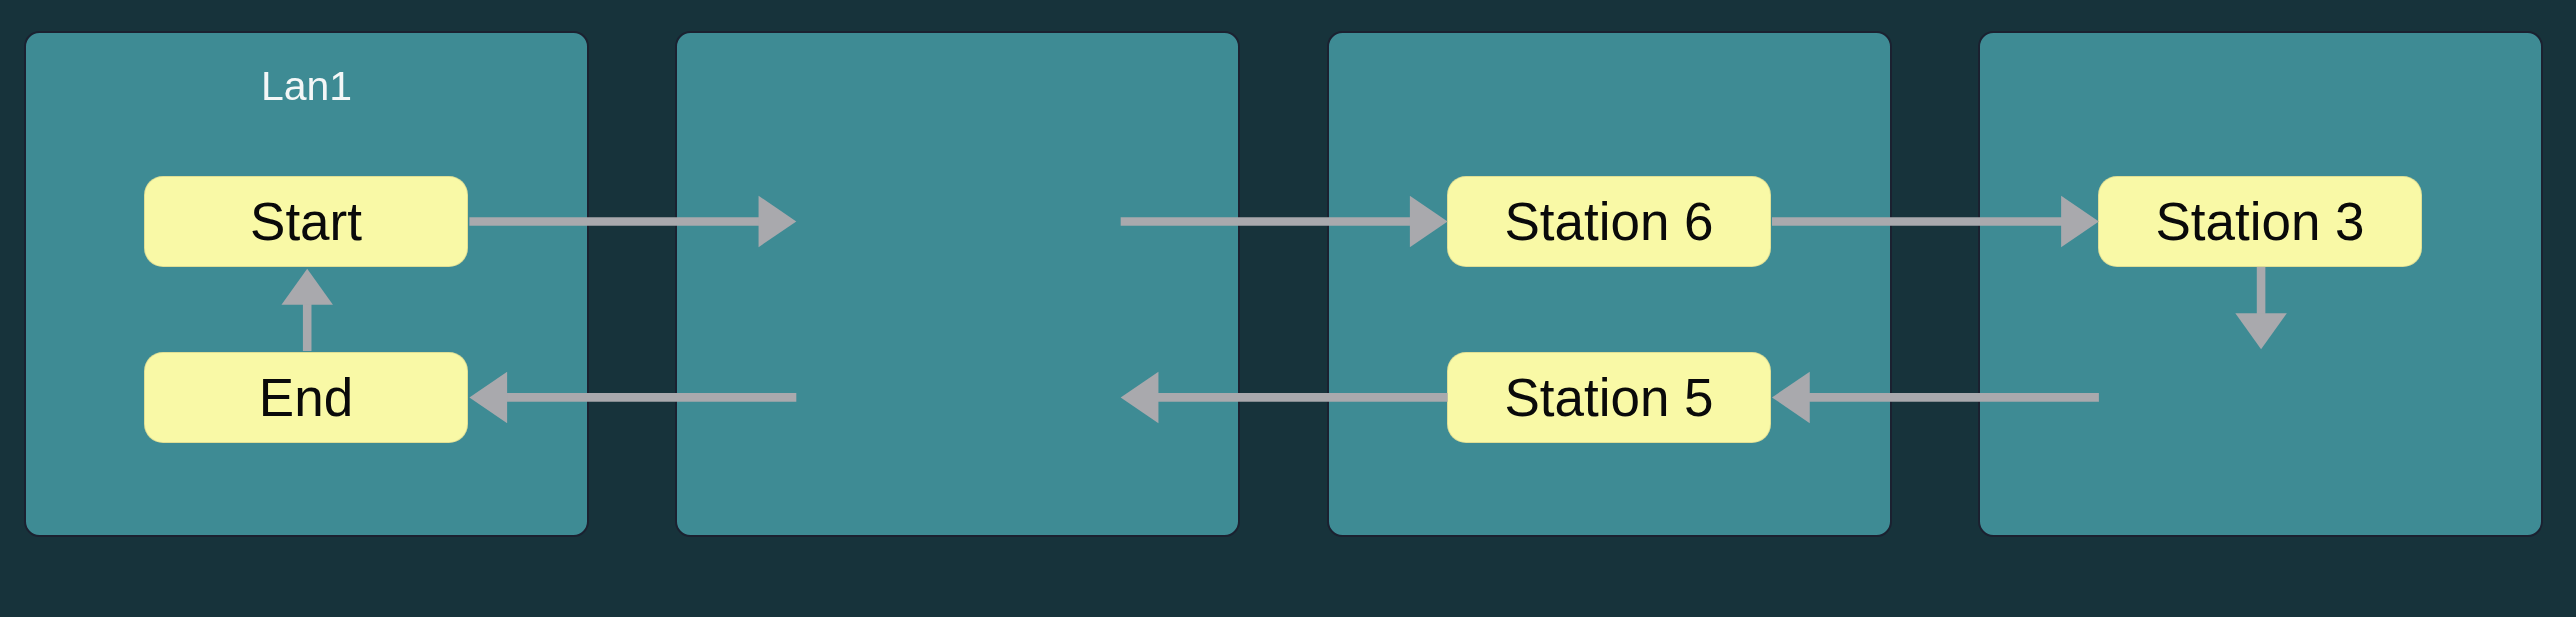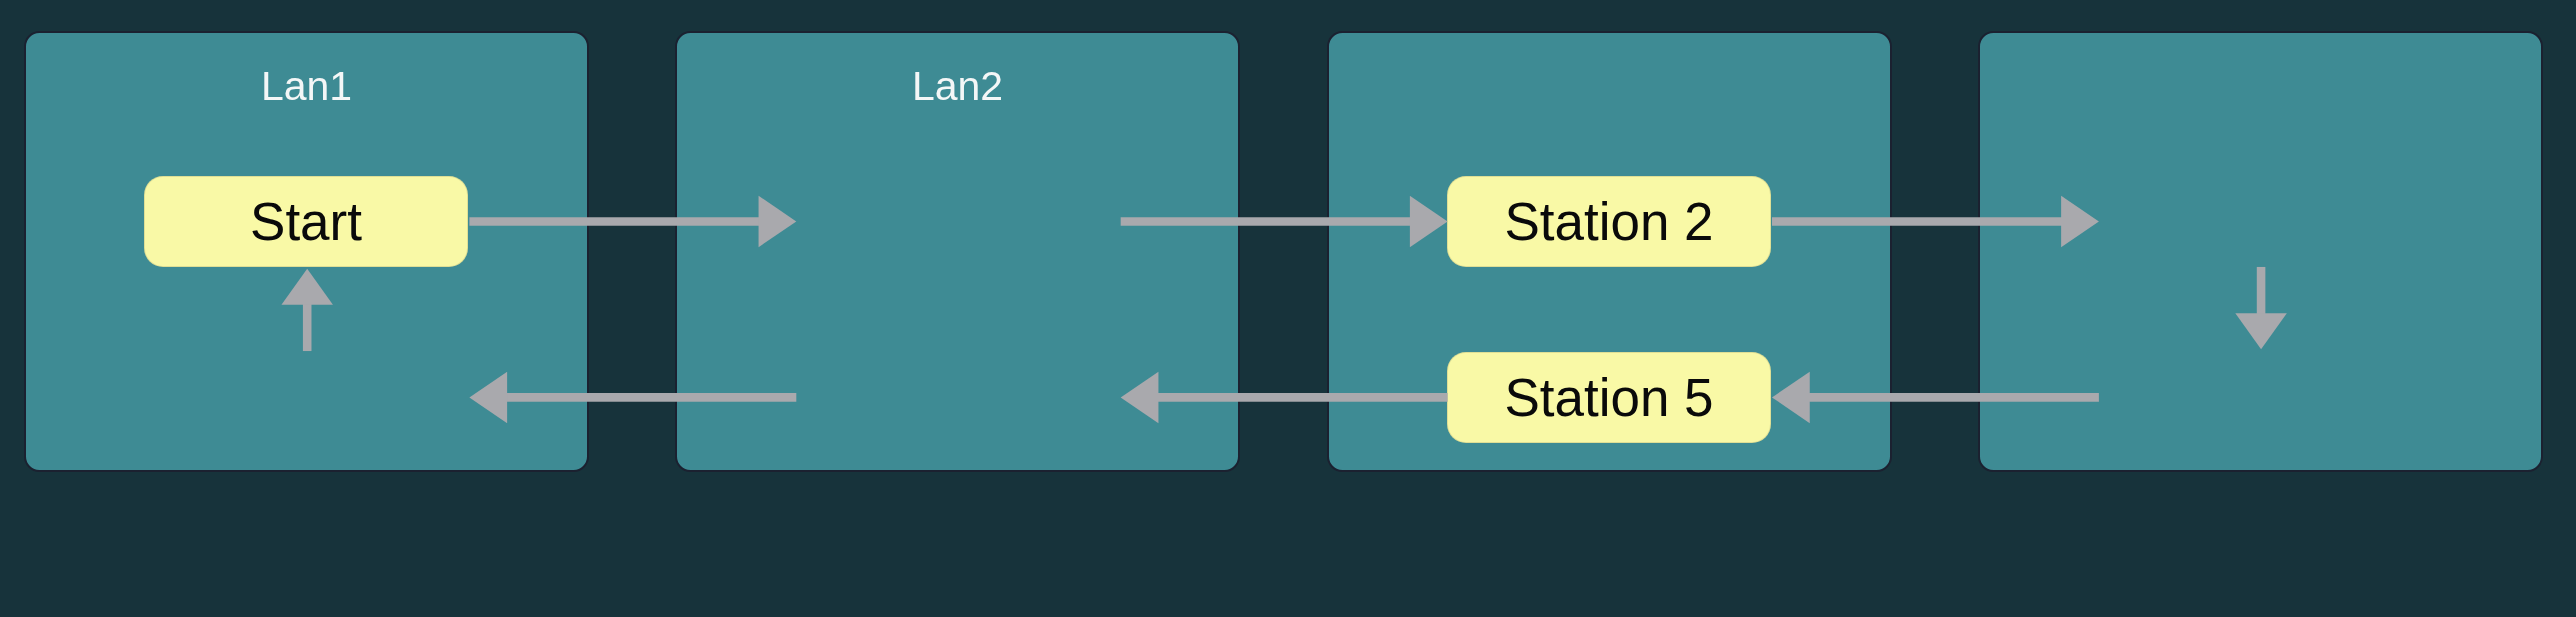--- a/index.html
+++ b/index.html
@@ -16,21 +16,21 @@
   .canvas{
     position:relative;
     width:2576px;height:618px;
     background:var(--background);
     font-family:"Liberation Sans", sans-serif;
     overflow:hidden;
   }
   .lane{
     position:absolute;
     top:31px;
-    width:565px;height:441px;
+    width:565px;height:506px;
     background:var(--lane-fill);
     border:2.6px solid var(--lane-border);
     border-radius:15.4px;
     box-sizing:border-box;
   }
   .lane-1{left:24px;}
   .lane-2{left:675px;}
   .lane-3{left:1327px;}
   .lane-4{left:1978px;}
   .lane-title{
@@ -69,36 +69,41 @@
 </head>
 <body>
 
 <div class="canvas">
 
   <section class="lane lane-1">
     <h2 class="lane-title">Lan1</h2>
     <div class="node row-top">
       <span>Start</span>
     </div>
+    <div class="node row-bottom">
+      <span>End</span>
+    </div>
   </section>
 
   <section class="lane lane-2">
-    <h2 class="lane-title">Lan2</h2>
   </section>
 
   <section class="lane lane-3">
     <div class="node row-top">
-      <span>Station 2</span>
+      <span>Station 6</span>
     </div>
     <div class="node row-bottom">
       <span>Station 5</span>
     </div>
   </section>
 
   <section class="lane lane-4">
+    <div class="node row-top">
+      <span>Station 3</span>
+    </div>
   </section>
 
   <svg class="arrows" viewBox="0 0 3002 720" xmlns="http://www.w3.org/2000/svg">
     <g class="arrow">
       <line x1="547" y1="258" x2="886" y2="258"></line>
       <polygon points="928,258 884,228 884,288"></polygon>
     </g>
     <g class="arrow">
       <line x1="1306" y1="258" x2="1645" y2="258"></line>
       <polygon points="1687,258 1643,228 1643,288"></polygon>

